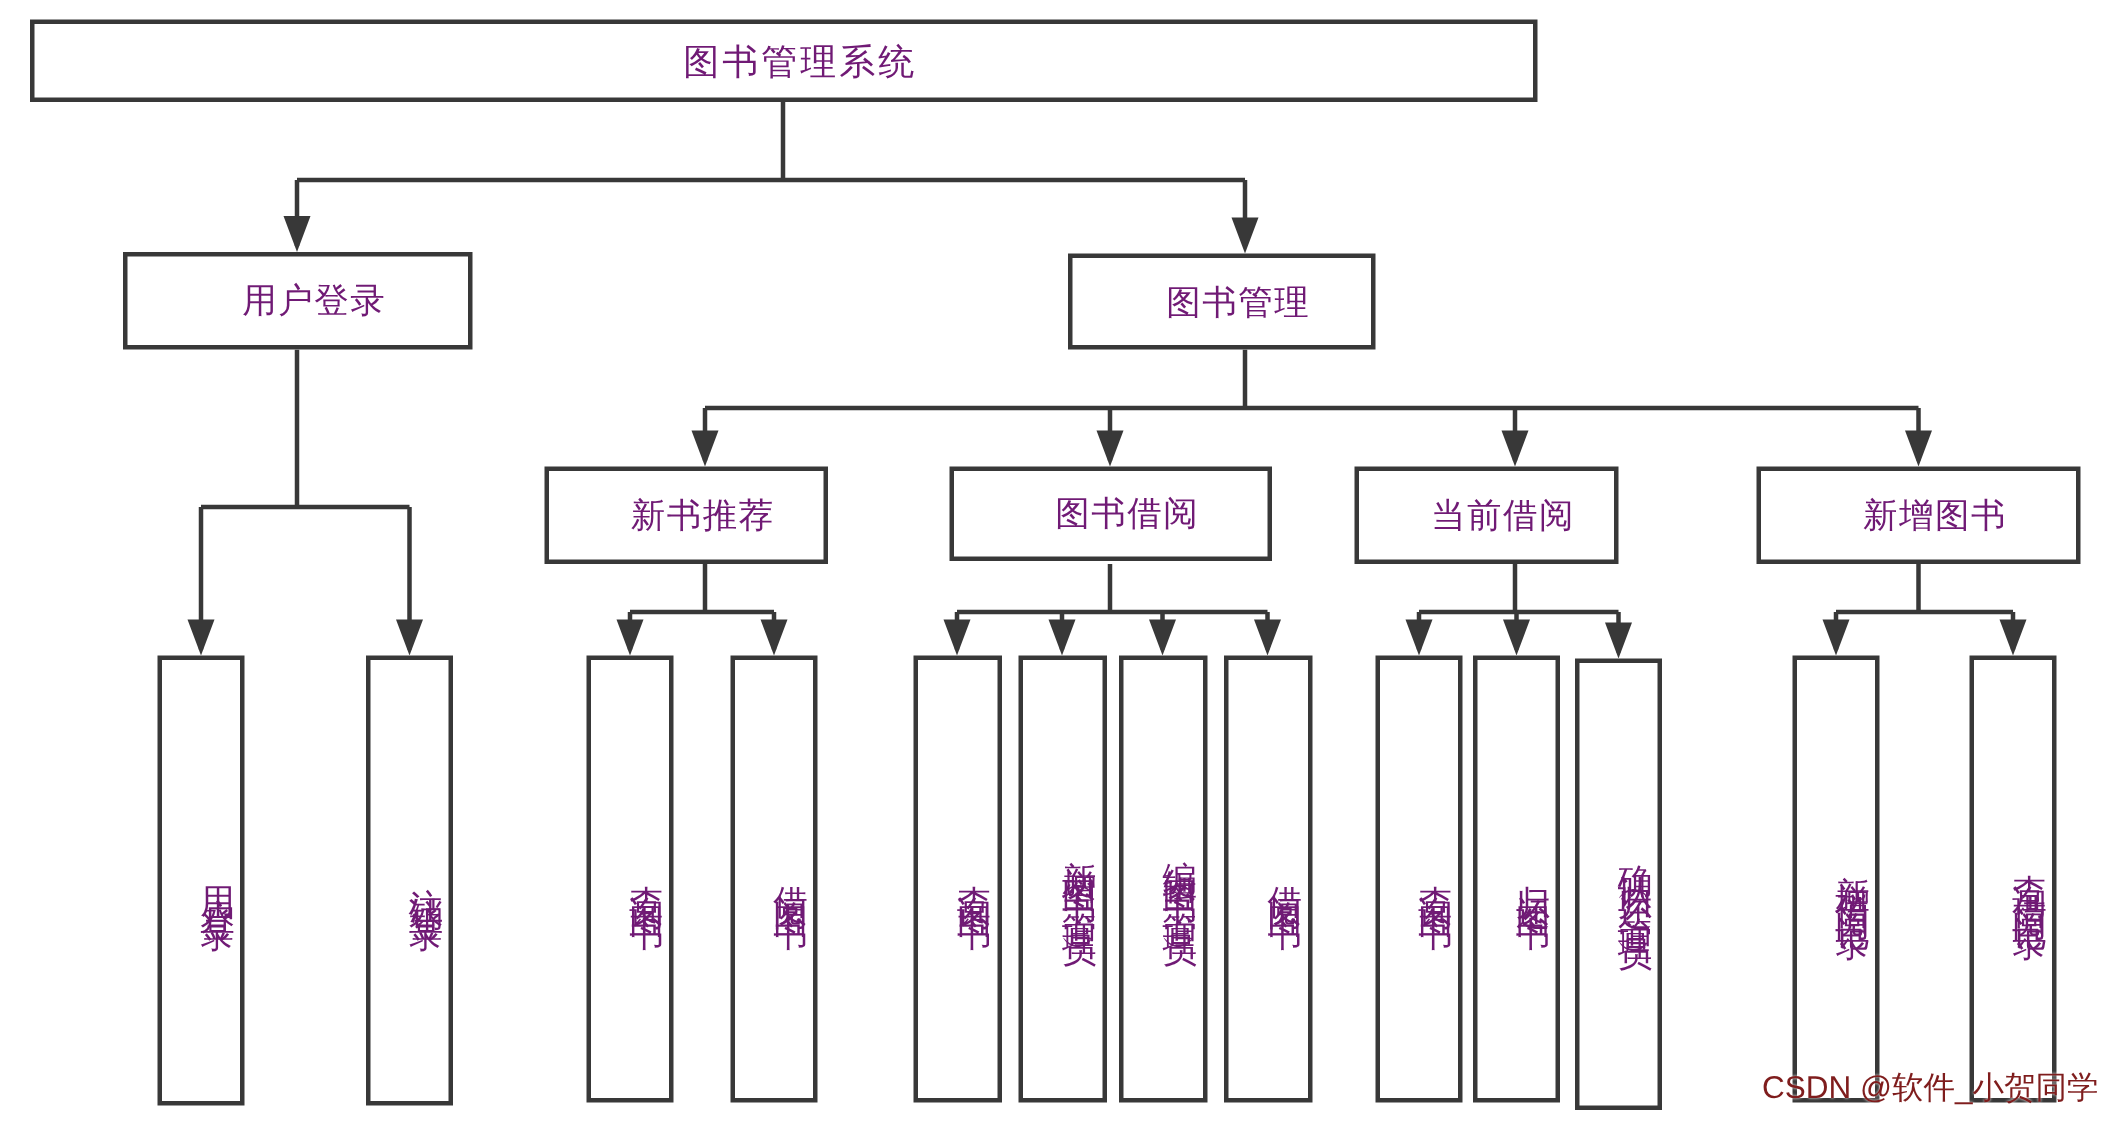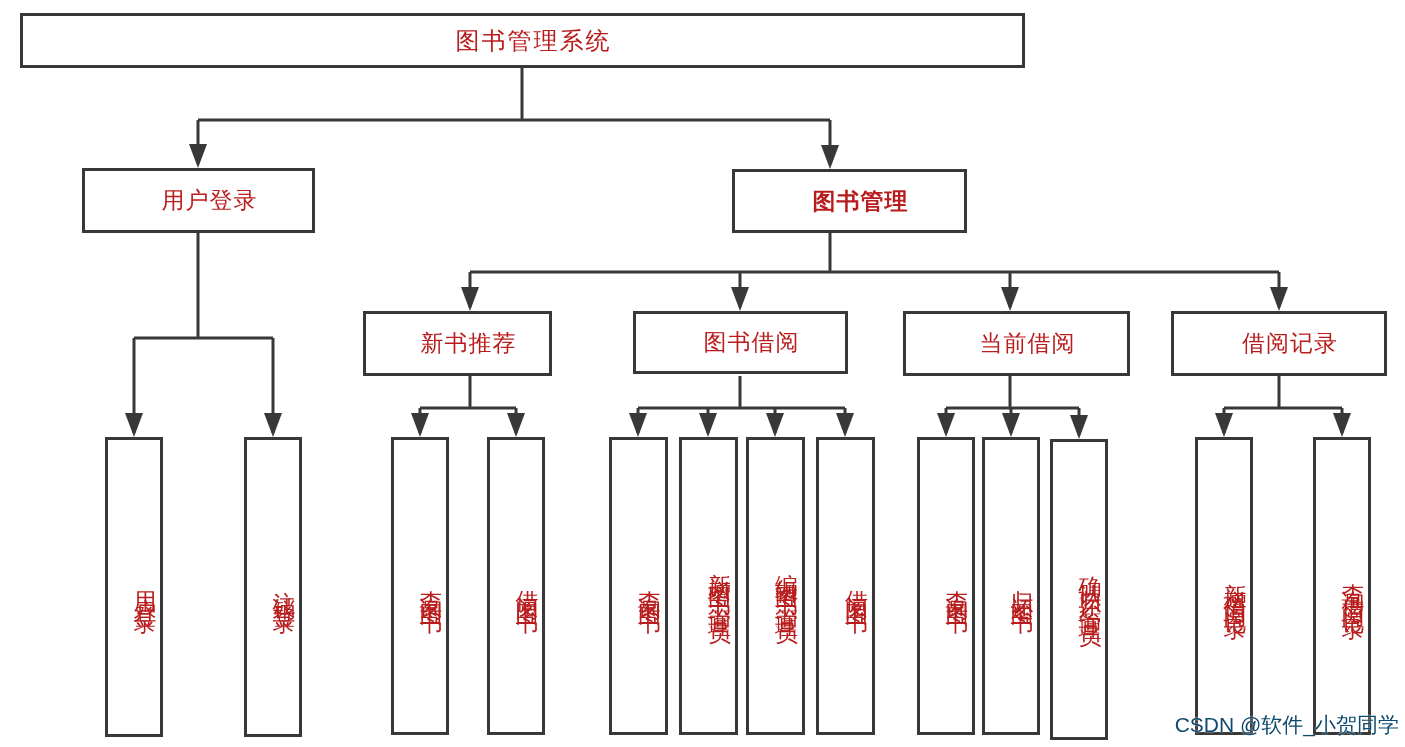--- a/index.html
+++ b/index.html
@@ -23,21 +23,21 @@
     height: 747px;
   }
   .node {
     position: absolute;
     box-sizing: border-box;
     background: #ffffff;
     border: 3px solid #383838;
     display: flex;
     align-items: center;
     justify-content: center;
-    color: #b91c1c;
+    color: #701a75;
     padding-left: 22px;
   }
   .hnode span {
     font-size: 23px;
     letter-spacing: 1px;
     white-space: nowrap;
   }
   .rootnode span {
     font-size: 24px;
     letter-spacing: 2px;
@@ -47,21 +47,21 @@
     text-orientation: mixed;
     font-size: 23px;
     letter-spacing: 7px;
     line-height: 1;
   }
   .watermark {
     position: absolute;
     right: 6px;
     bottom: 8px;
     font-size: 21px;
-    color: #0c4a6e;
+    color: #7f1d1d;
     text-shadow: 0 0 2px #ffffff;
     white-space: nowrap;
     z-index: 5;
   }
 </style>
 </head>
 <body>
 
 <div class="stage">
 
@@ -96,35 +96,35 @@
              M1333 413 L1351 413 L1342 437 Z"></path>
   </svg>
 
   <div class="node hnode rootnode" style="left:20px; top:13px; width:1005px; height:55px;">
     <span>图书管理系统</span>
   </div>
 
   <div class="node hnode" style="left:82px; top:168px; width:233px; height:65px;">
     <span>用户登录</span>
   </div>
-  <div class="node hnode" style="left:732px; top:169px; width:235px; height:64px;font-weight:bold;">
+  <div class="node hnode" style="left:712px; top:169px; width:205px; height:64px;">
     <span>图书管理</span>
   </div>
 
   <div class="node hnode" style="left:363px; top:311px; width:189px; height:65px;">
     <span>新书推荐</span>
   </div>
   <div class="node hnode" style="left:633px; top:311px; width:215px; height:63px;">
     <span>图书借阅</span>
   </div>
-  <div class="node hnode" style="left:903px; top:311px; width:227px; height:65px;">
+  <div class="node hnode" style="left:903px; top:311px; width:176px; height:65px;">
     <span>当前借阅</span>
   </div>
   <div class="node hnode" style="left:1171px; top:311px; width:216px; height:65px;">
-    <span>借阅记录</span>
+    <span>新增图书</span>
   </div>
 
   <div class="node vnode" style="left:105px; top:437px; width:58px; height:300px;">
     <span>用户登录</span>
   </div>
   <div class="node vnode" style="left:244px; top:437px; width:58px; height:300px;">
     <span>注销登录</span>
   </div>
 
   <div class="node vnode" style="left:391px; top:437px; width:58px; height:298px;">

